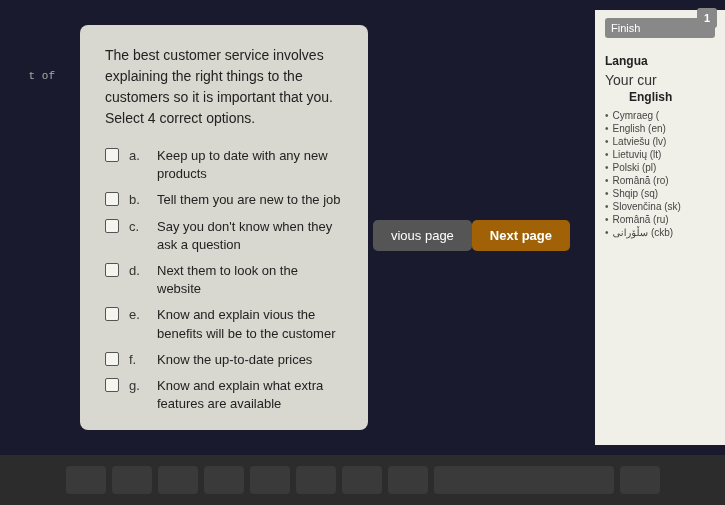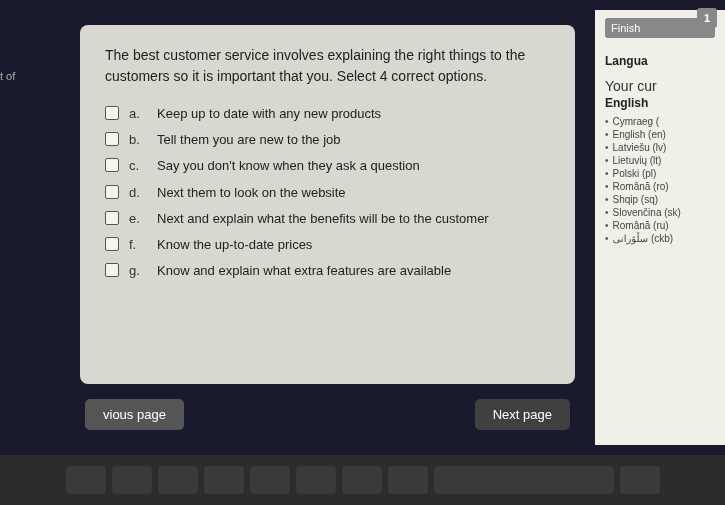--- a/index.html
+++ b/index.html
@@ -53,37 +53,37 @@
       display: flex;
       width: 100%;
       padding: 10px 0;
     }
 
     
     .left-sidebar {
       width: 60px;
       display: flex;
       flex-direction: column;
-      align-items: flex-start;
+      align-items: flex-end;
       padding-top: 60px;
       padding-right: 5px;
+      font-family: Liberation Mono, monospace;
     }
 
     .left-sidebar-text {
       font-size: 11px;
       color: #aaa;
       writing-mode: horizontal-tb;
     }
 
     
     .center-panel {
       flex: 1;
       padding: 15px 20px;
       display: flex;
-      flex-direction: column;
     }
 
     
     .question-card {
       background: #d8d8d0;
       border-radius: 8px;
       padding: 20px 25px;
       flex: 1;
       display: flex;
       flex-direction: column;
@@ -141,21 +141,22 @@
       background: #555;
       color: #fff;
       border: none;
       border-radius: 5px;
       padding: 8px 18px;
       font-size: 13px;
       cursor: pointer;
     }
 
     .nav-button.next {
-      background: #404040;
+      background: #a16207;
+      font-weight: bold;
     }
 
     
     .right-sidebar {
       width: 130px;
       background: #f0f0e8;
       padding: 8px 10px;
       display: flex;
       flex-direction: column;
       gap: 8px;
@@ -172,34 +173,35 @@
     }
 
     .language-section {
       margin-top: 8px;
     }
 
     .language-title {
       font-size: 12px;
       font-weight: bold;
       color: #222;
-      margin-bottom: 10px;
+      margin-bottom: 4px;
     }
 
     .current-language-label {
       font-size: 14px;
       color: #333;
       margin-bottom: 2px;
     }
 
     .current-language-value {
       font-size: 12px;
       font-weight: bold;
       color: #222;
       margin-bottom: 6px;
+      margin-left: 24px;
     }
 
     .language-list {
       list-style: none;
       display: flex;
       flex-direction: column;
       gap: 2px;
     }
 
     .language-list-item {
@@ -268,21 +270,21 @@
               <span>Say you don't know when they ask a question</span>
             </li>
             <li class="option-item">
               <div class="option-checkbox"></div>
               <span class="option-label-letter">d.</span>
               <span>Next them to look on the website</span>
             </li>
             <li class="option-item">
               <div class="option-checkbox"></div>
               <span class="option-label-letter">e.</span>
-              <span>Next and explain what the benefits will be to the customer</span>
+              <span>Know and explain vious the benefits will be to the customer</span>
             </li>
             <li class="option-item">
               <div class="option-checkbox"></div>
               <span class="option-label-letter">f.</span>
               <span>Know the up-to-date prices</span>
             </li>
             <li class="option-item">
               <div class="option-checkbox"></div>
               <span class="option-label-letter">g.</span>
               <span>Know and explain what extra features are available</span>

